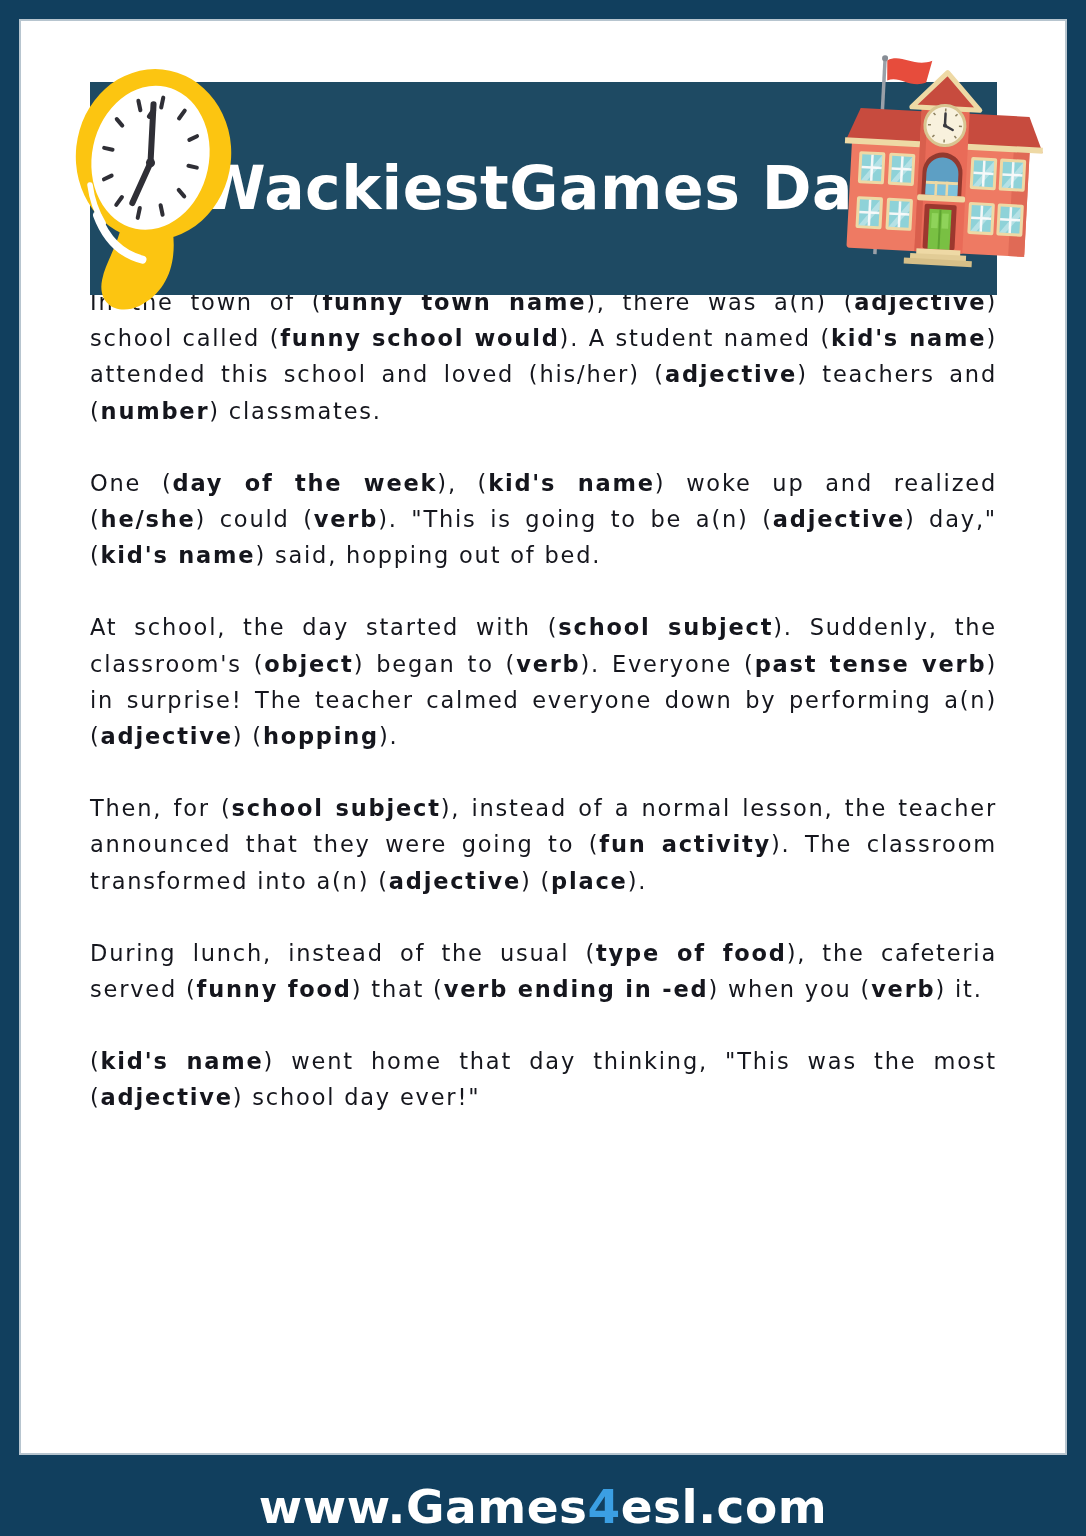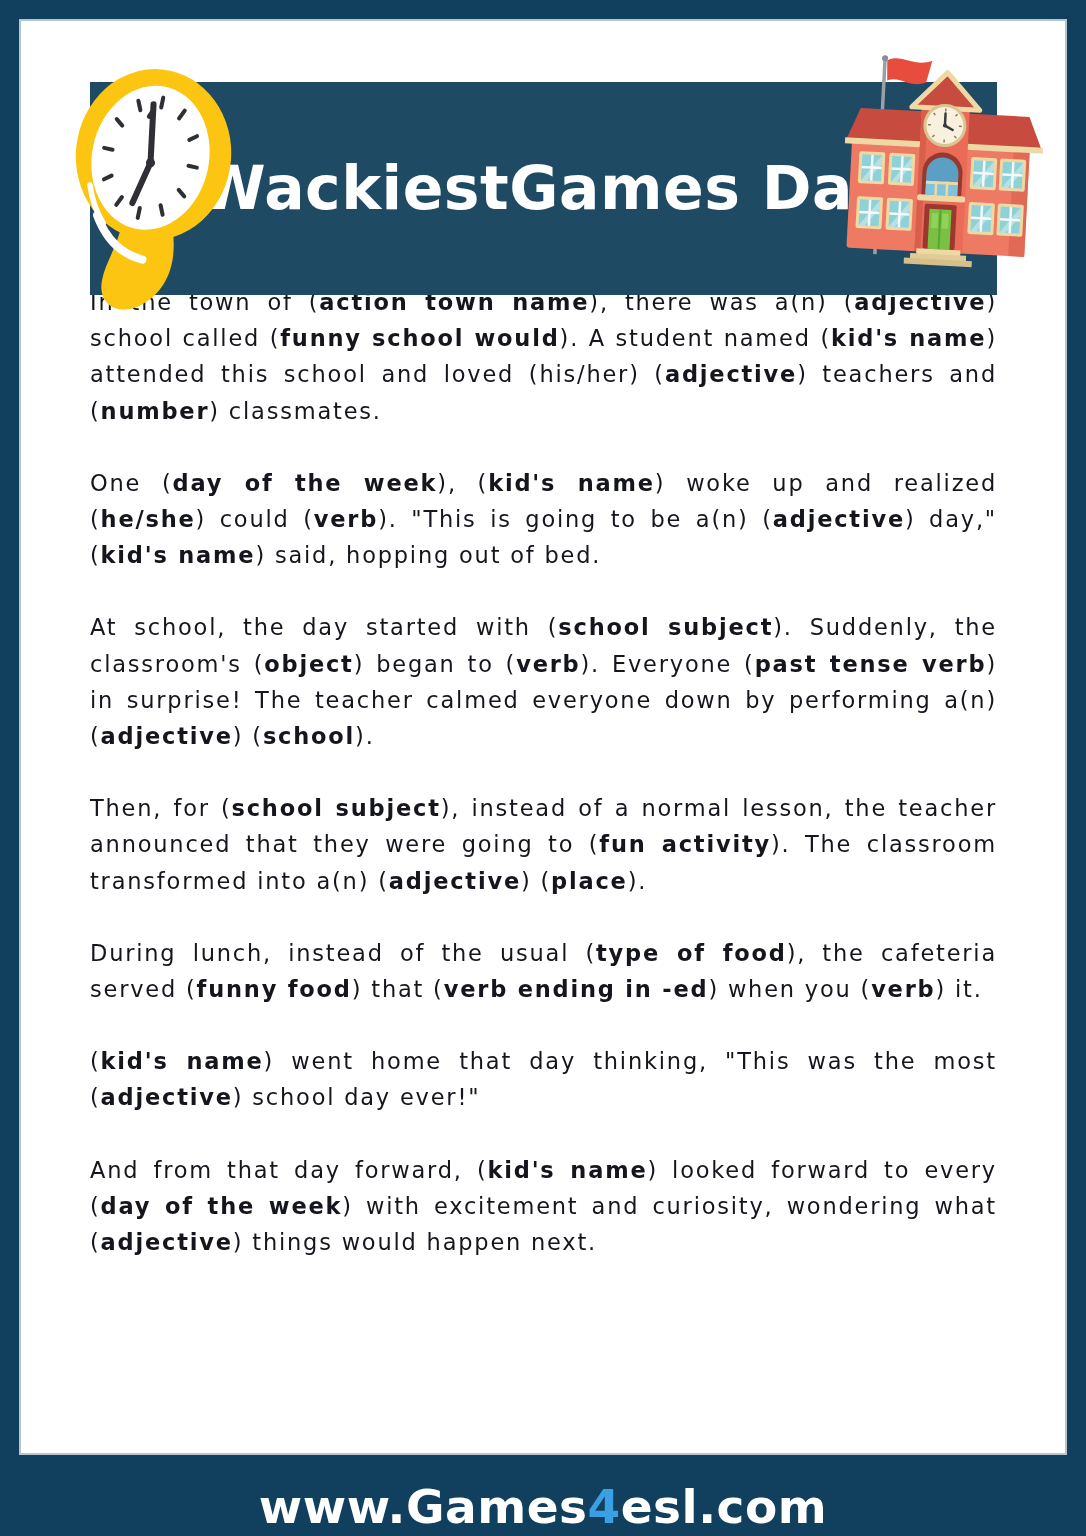--- a/index.html
+++ b/index.html
@@ -160,26 +160,25 @@
         <rect x="91.5" y="161" width="6.5" height="15" fill="#8fd35a"></rect>
         <rect x="102" y="161" width="6.5" height="15" fill="#8fd35a"></rect>
         <rect x="78" y="197" width="44" height="6" fill="#eed9a5"></rect>
         <rect x="72" y="202" width="56" height="6" fill="#e2cc96"></rect>
         <rect x="66" y="207" width="68" height="6" fill="#d6bf88"></rect>
       </g>
     </svg>
   </div>
 
   <div class="story">
-      <p>In the town of (<strong>action town name</strong>), there was a(n) (<strong>adjective</strong>) school called (<strong>funny school would</strong>). A student named (<strong>kid's name</strong>) attended this school and loved (his/her) (<strong>adjective</strong>) teachers and (<strong>number</strong>) classmates.</p>
+      <p>In the town of (<strong>funny town name</strong>), there was a(n) (<strong>adjective</strong>) school called (<strong>funny school would</strong>). A student named (<strong>kid's name</strong>) attended this school and loved (his/her) (<strong>adjective</strong>) teachers and (<strong>number</strong>) classmates.</p>
       <p>One (<strong>day of the week</strong>), (<strong>kid's name</strong>) woke up and realized (<strong>he/she</strong>) could (<strong>verb</strong>). "This is going to be a(n) (<strong>adjective</strong>) day," (<strong>kid's name</strong>) said, hopping out of bed.</p>
-      <p>At school, the day started with (<strong>school subject</strong>). Suddenly, the classroom's (<strong>object</strong>) began to (<strong>verb</strong>). Everyone (<strong>past tense verb</strong>) in surprise! The teacher calmed everyone down by performing a(n) (<strong>adjective</strong>) (<strong>school</strong>).</p>
+      <p>At school, the day started with (<strong>school subject</strong>). Suddenly, the classroom's (<strong>object</strong>) began to (<strong>verb</strong>). Everyone (<strong>past tense verb</strong>) in surprise! The teacher calmed everyone down by performing a(n) (<strong>adjective</strong>) (<strong>hopping</strong>).</p>
       <p>Then, for (<strong>school subject</strong>), instead of a normal lesson, the teacher announced that they were going to (<strong>fun activity</strong>). The classroom transformed into a(n) (<strong>adjective</strong>) (<strong>place</strong>).</p>
       <p>During lunch, instead of the usual (<strong>type of food</strong>), the cafeteria served (<strong>funny food</strong>) that (<strong>verb ending in -ed</strong>) when you (<strong>verb</strong>) it.</p>
       <p>(<strong>kid's name</strong>) went home that day thinking, "This was the most (<strong>adjective</strong>) school day ever!"</p>
-      <p>And from that day forward, (<strong>kid's name</strong>) looked forward to every (<strong>day of the week</strong>) with excitement and curiosity, wondering what (<strong>adjective</strong>) things would happen next.</p>
     </div>
 
   <div class="footer-band">
     <span class="footer-url"><span>www.Games</span><span class="accent">4</span><span>esl.com</span></span>
   </div>
 
 </div>
 
 </body></html>

